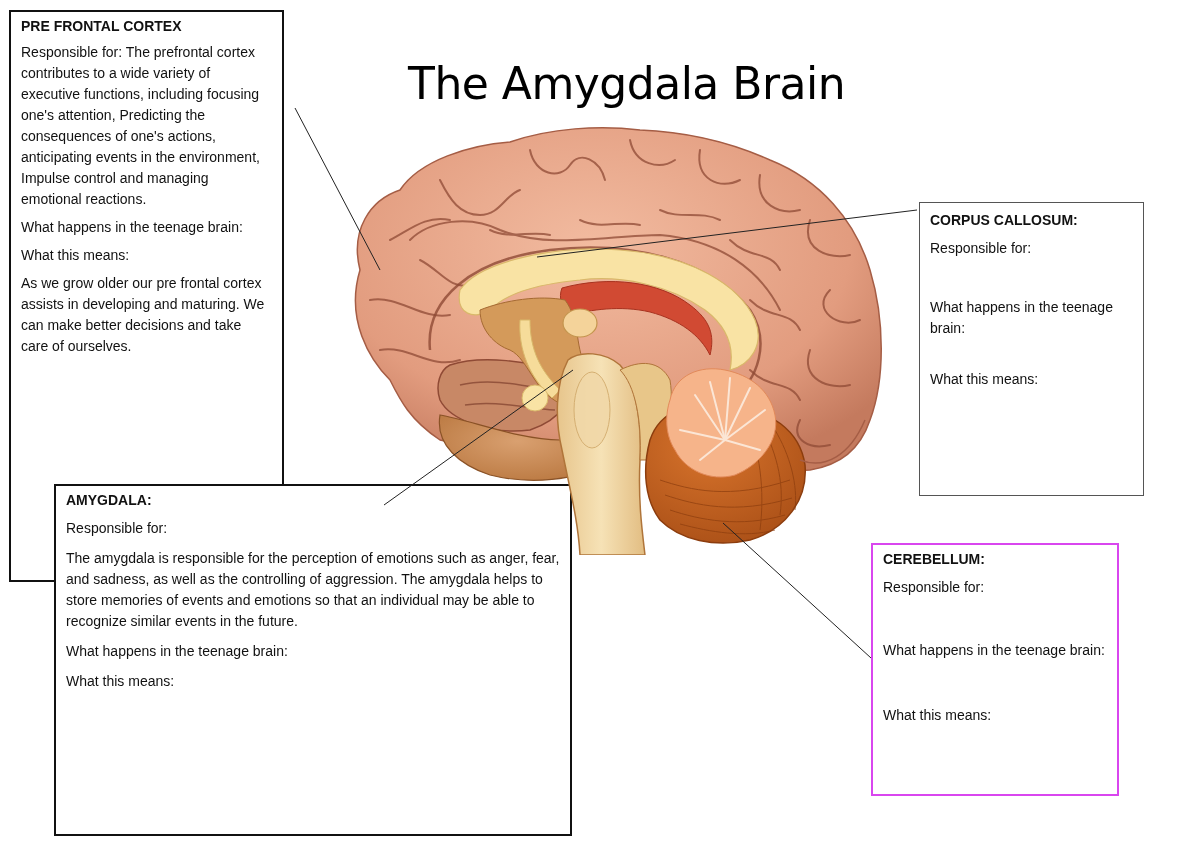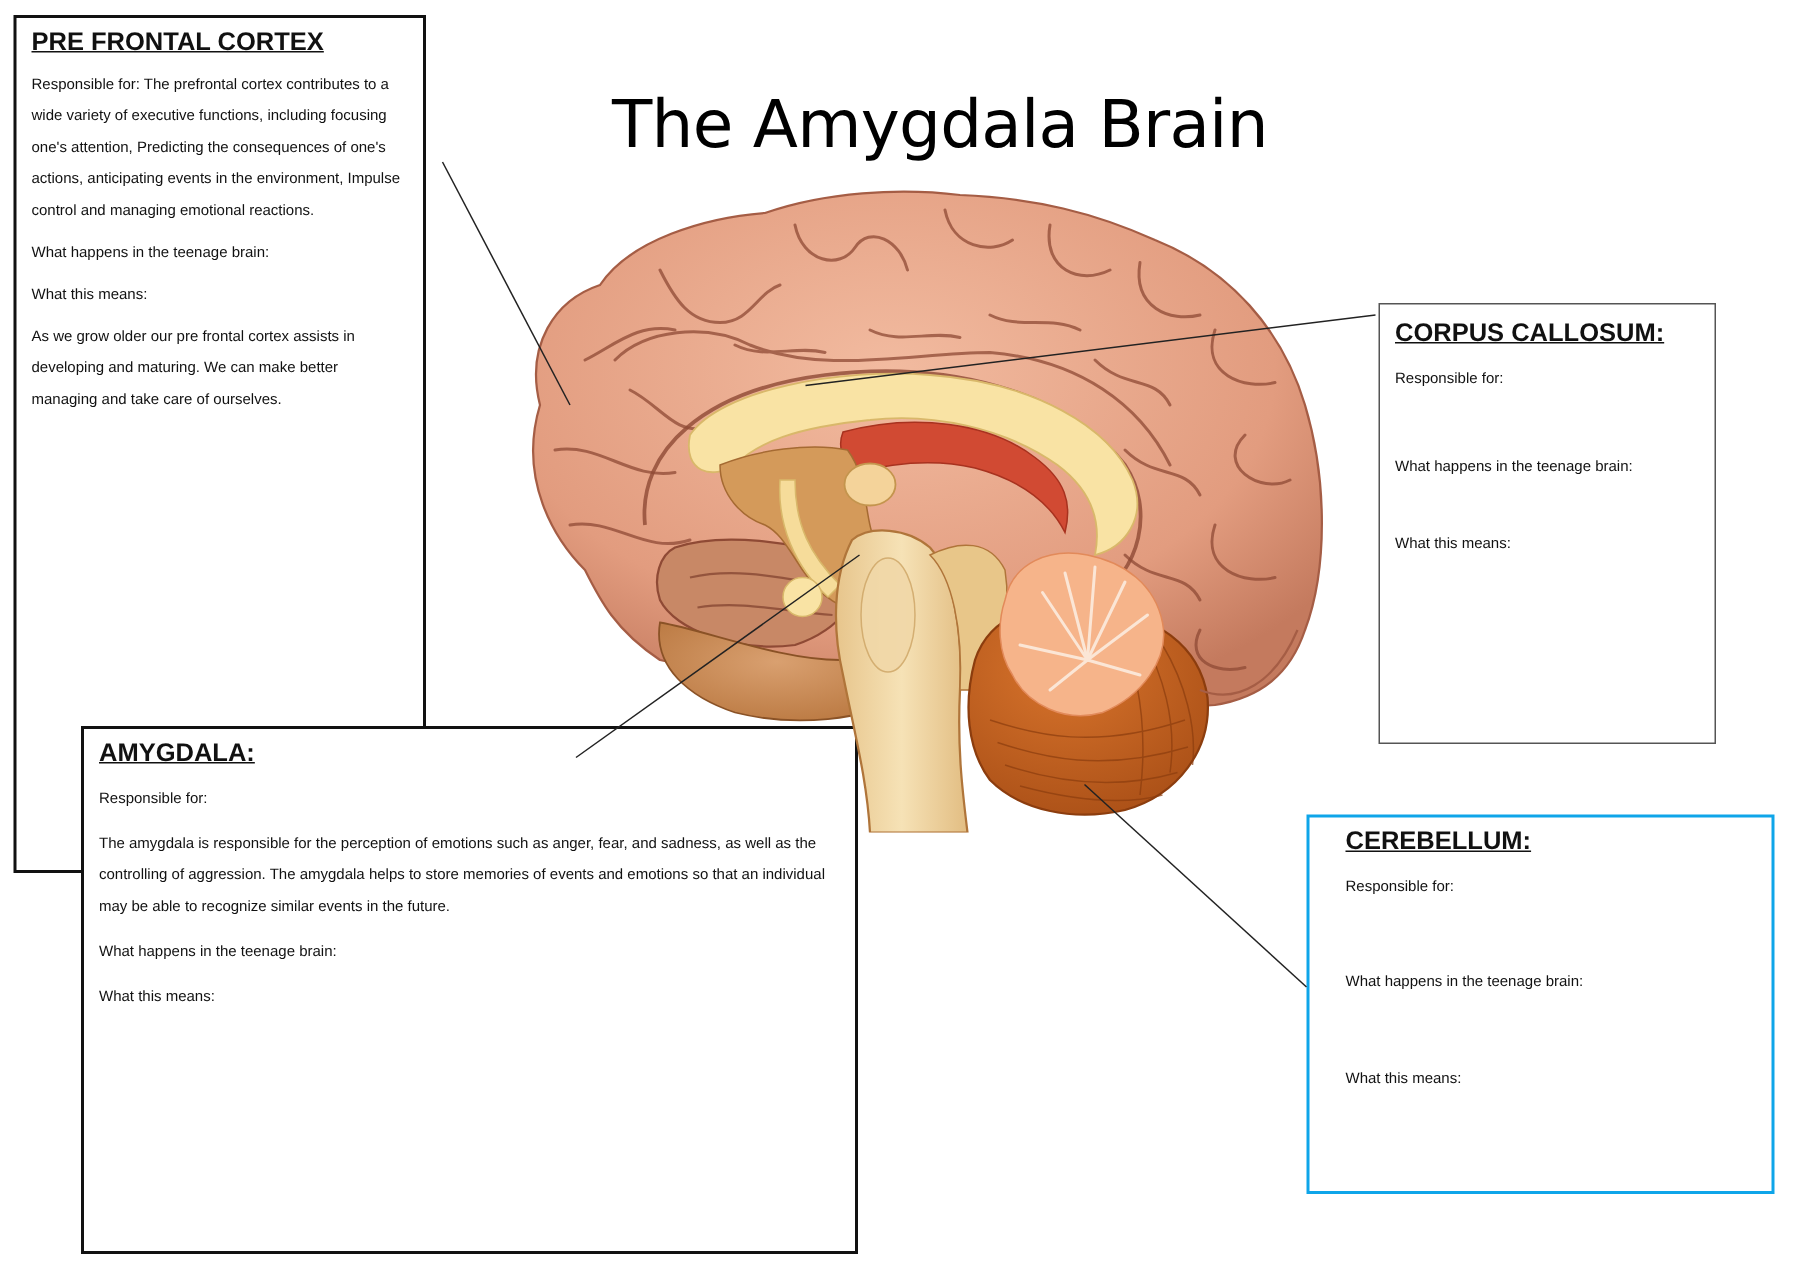--- a/index.html
+++ b/index.html
@@ -1,48 +1,48 @@
 <!DOCTYPE html>
 <html><head>
   <meta charset="utf-8">
   <style>
     html, body { margin: 0; padding: 0; background: #ffffff; }
     body { width: 1200px; height: 848px; position: relative; overflow: hidden;
            font-family: "Liberation Sans", "DejaVu Sans", sans-serif; color: #111; }
     .title { position: absolute; left: 408px; top: 58px; font-size: 44px; line-height: 52px;
              font-family: "DejaVu Sans", sans-serif; letter-spacing: -0.5px; color: #000; white-space: nowrap; }
     .box { position: absolute; background: #fff; box-sizing: border-box; }
-    .box .heading { font-weight: bold; text-decoration: underline; font-size: 17px; margin: 0 0 10px 0; }
-    .box p { margin: 0 0 8px 0; font-size: 10px; line-height: 21px; }
+    .box .heading { font-weight: bold; font-size: 14px; margin: 0 0 10px 0; }
+    .box p { margin: 0 0 8px 0; font-size: 14px; line-height: 21px; }
     .pfc { left: 9px; top: 10px; width: 275px; height: 572px; border: 2px solid #111; padding: 6px 10px; }
     .pfc .heading { margin-bottom: 8px; }
     .pfc p { margin-bottom: 7px; }
     .amy { left: 54px; top: 484px; width: 518px; height: 352px; border: 2px solid #111; padding: 6px 10px; }
     .amy p { margin-bottom: 9px; }
     .cc { left: 919px; top: 202px; width: 225px; height: 294px; border: 1px solid #555; padding: 9px 10px; }
     .cc p { margin-bottom: 8px; }
-    .cb { left: 871px; top: 543px; width: 312px; height: 253px; border: 2px solid #0ea5e9; padding: 6px 24px; }
+    .cb { left: 871px; top: 543px; width: 248px; height: 253px; border: 2px solid #d946ef; padding: 6px 10px; }
     .gap1 { height: 30px; }
     .gap2 { height: 40px; }
     .cb .gap1 { height: 34px; }
     .cb .gap2 { height: 36px; }
     .brain { position: absolute; left: 330px; top: 120px; width: 560px; height: 435px; }
     .lines { position: absolute; left: 0; top: 0; width: 1200px; height: 848px; pointer-events: none; }
   </style>
 </head>
 <body>
 
 <div class="title">The Amygdala Brain</div>
 
 <div class="box pfc">
   <div class="heading">PRE FRONTAL CORTEX</div>
   <p>Responsible for: The prefrontal cortex contributes to a wide variety of executive functions, including focusing one's attention, Predicting the consequences of one's actions, anticipating events in the environment, Impulse control and managing emotional reactions.</p>
   <p>What happens in the teenage brain:</p>
   <p>What this means:</p>
-  <p>As we grow older our pre frontal cortex assists in developing and maturing. We can make better managing and take care of ourselves.</p>
+  <p>As we grow older our pre frontal cortex assists in developing and maturing. We can make better decisions and take care of ourselves.</p>
 </div>
 
 <div class="box amy">
   <div class="heading">AMYGDALA:</div>
   <p>Responsible for:</p>
   <p>The amygdala is responsible for the perception of emotions such as anger, fear, and sadness, as well as the controlling of aggression. The amygdala helps to store memories of events and emotions so that an individual may be able to recognize similar events in the future.</p>
   <p>What happens in the teenage brain:</p>
   <p>What this means:</p>
 </div>
 

